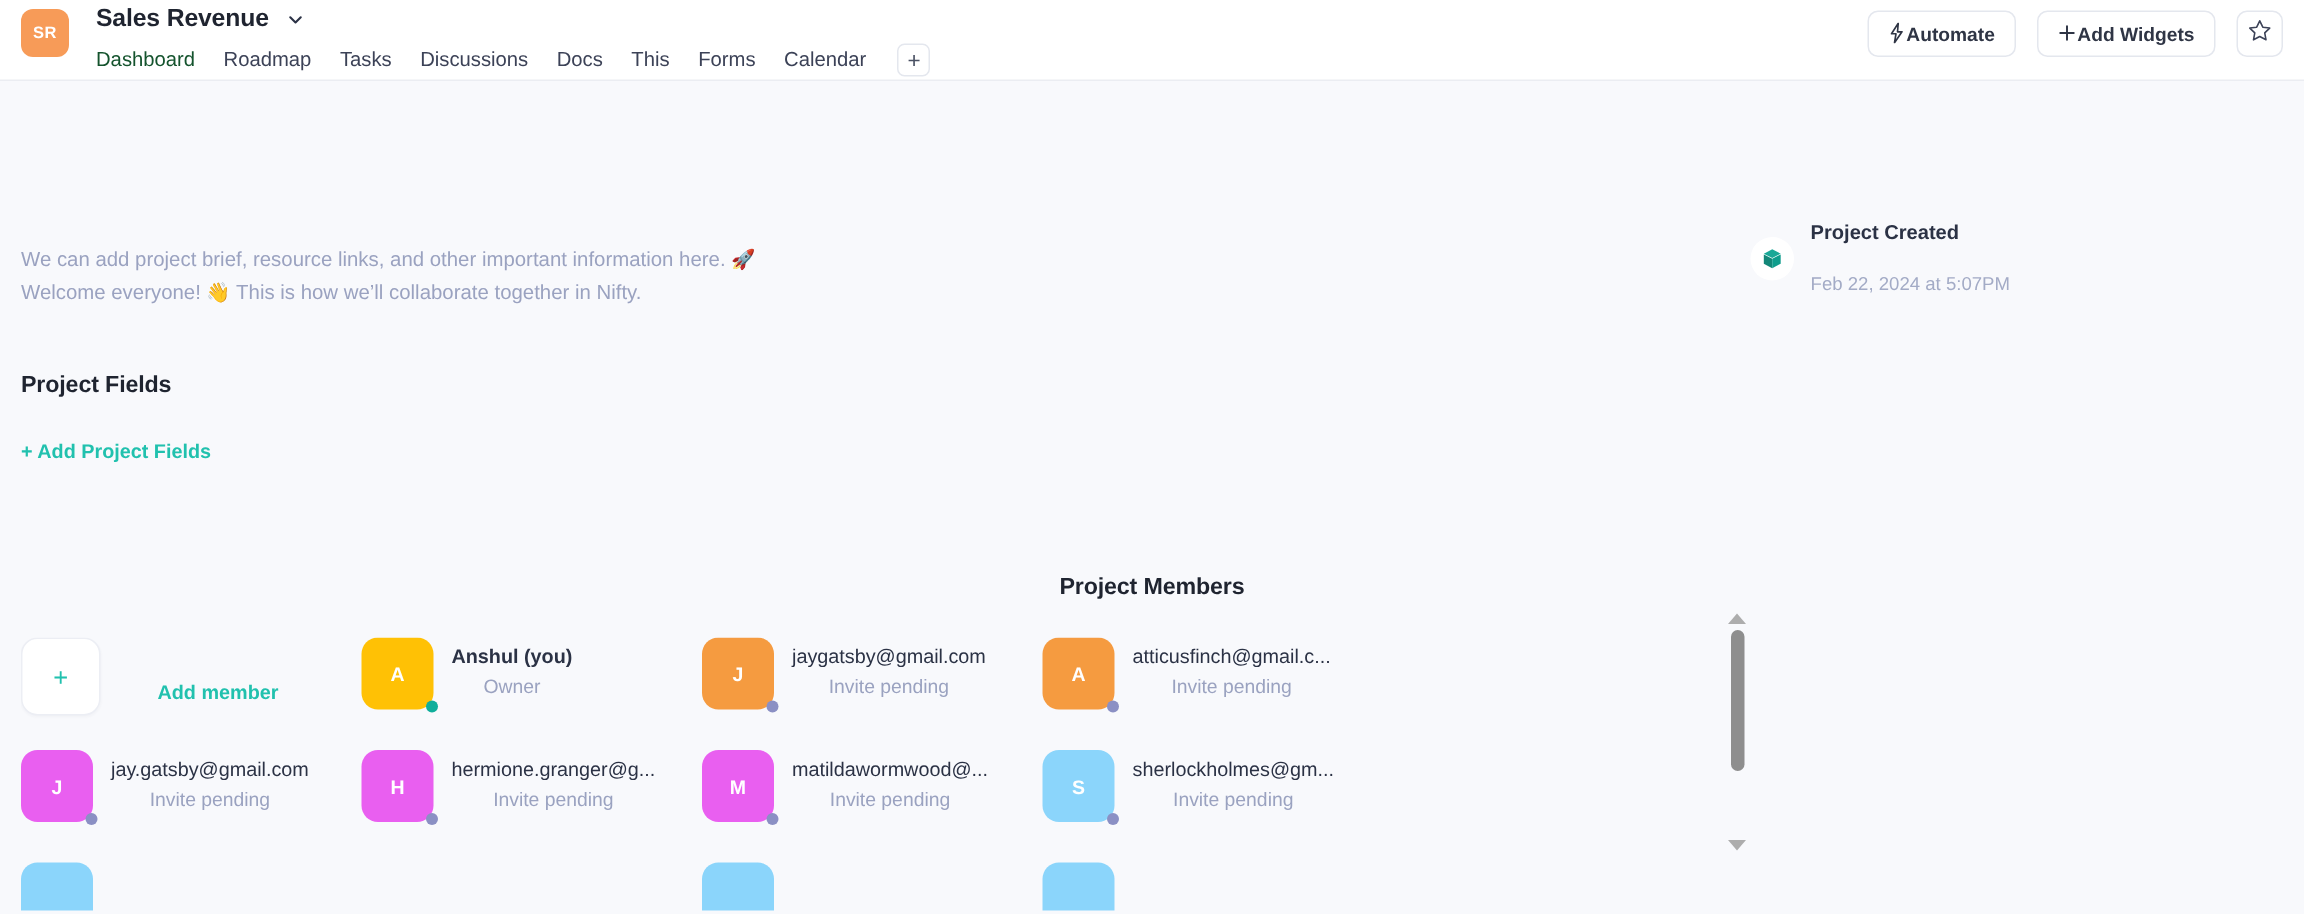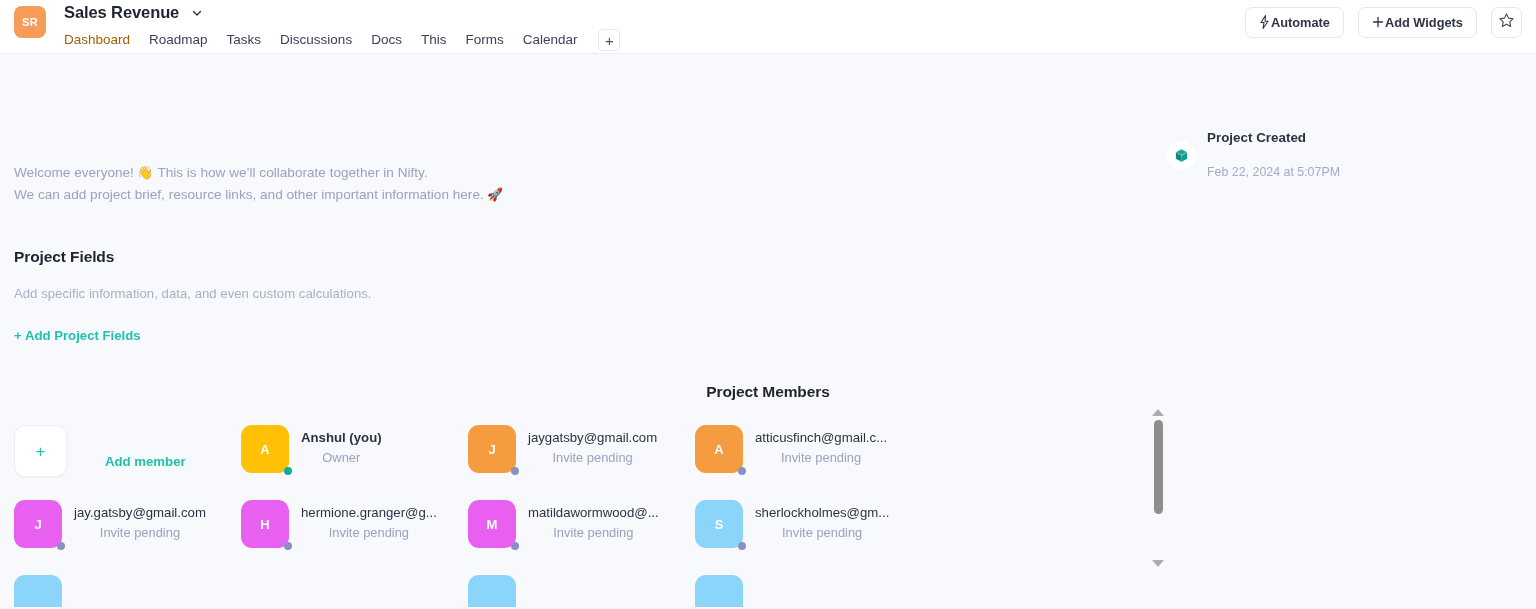--- a/index.html
+++ b/index.html
@@ -56,21 +56,21 @@
     margin-top: 5px;
     height: 24px;
   }
   .tab {
     font-size: 13.5px;
     color: #3c4257;
     line-height: 24px;
     white-space: nowrap;
     cursor: pointer;
   }
-  .tab.active { color: #a16207; }
+  .tab.active { color: #14532d; }
   .tab-add {
     width: 22px; height: 22px;
     border: 1px solid #e4e7ee;
     border-radius: 5px;
     background: #fff;
     display: flex; align-items: center; justify-content: center;
     color: #4a5163;
     font-size: 15px;
     line-height: 1;
     cursor: pointer;
@@ -130,21 +130,21 @@
     margin-top: 21px;
     font-size: 13.6px;
     color: #9aa2c0;
     line-height: 22px;
   }
   .emoji { font-size: 13px; }
 
   
   .created {
     position: absolute;
-    right: 196px; top: 75px;
+    right: 196px; top: 92px;
     display: flex;
     align-items: center;
     gap: 11px;
   }
   .created-ic {
     width: 29px; height: 29px;
     border-radius: 50%;
     background: #ffffff;
     display: flex; align-items: center; justify-content: center;
     flex: none;
@@ -325,45 +325,44 @@
       </span>
     </div>
   </div>
 </div>
 
 <div class="main">
 
   <div class="outline">
     <div class="outline-body">
       <div>
-        <span>Welcome everyone! </span><span class="emoji">👋</span><span> This is how we’ll collaborate together in Nifty.</span>
+        <span>We can add project brief, resource links, and other important information here. </span><span class="emoji">🚀</span>
       </div>
       <div>
-        <span>We can add project brief, resource links, and other important information here. </span><span class="emoji">🚀</span>
+        <span>Welcome everyone! </span><span class="emoji">👋</span><span> This is how we’ll collaborate together in Nifty.</span>
       </div>
     </div>
   </div>
 
   <div class="created">
     <div class="created-ic">
       <svg width="15" height="15" viewBox="0 0 16 16">
         <path d="M8 1.3 L14 4.4 L8 7.5 L2 4.4 Z" fill="#1aa897"></path>
         <path d="M2 4.9 L8 8 V14.7 L2 11.5 Z" fill="#138778"></path>
         <path d="M14 4.9 L8 8 V14.7 L14 11.5 Z" fill="#0f9d8c"></path>
       </svg>
     </div>
     <div>
       <div class="created-txt-1">Project Created</div>
       <div class="created-txt-2">Feb 22, 2024 at 5:07PM</div>
     </div>
   </div>
 
   <div class="fields">
     <div class="section-title">Project Fields</div>
-    <div class="fields-sub">Add specific information, data, and even custom calculations.</div>
     <div class="add-field">+ Add Project Fields</div>
   </div>
 
   <div class="members">
     <div class="section-title">Project Members</div>
     <div class="members-grid" id="members-grid">
         <div class="mrow">
           <div class="mcell">
             <div class="add-member-box">+</div>
             <div class="add-member-lbl">Add member</div>

